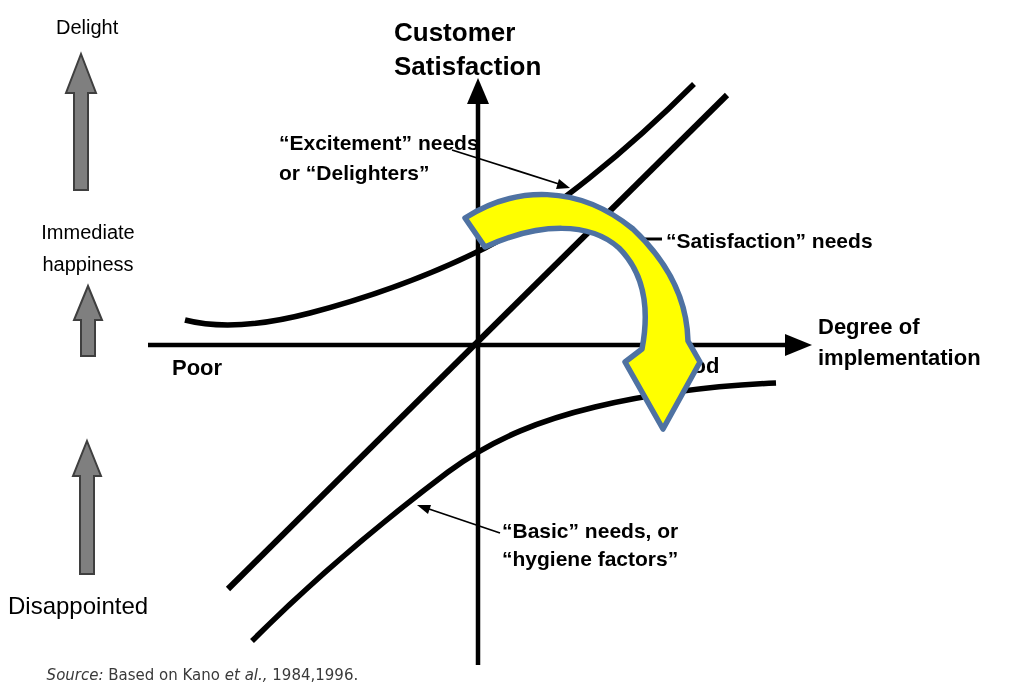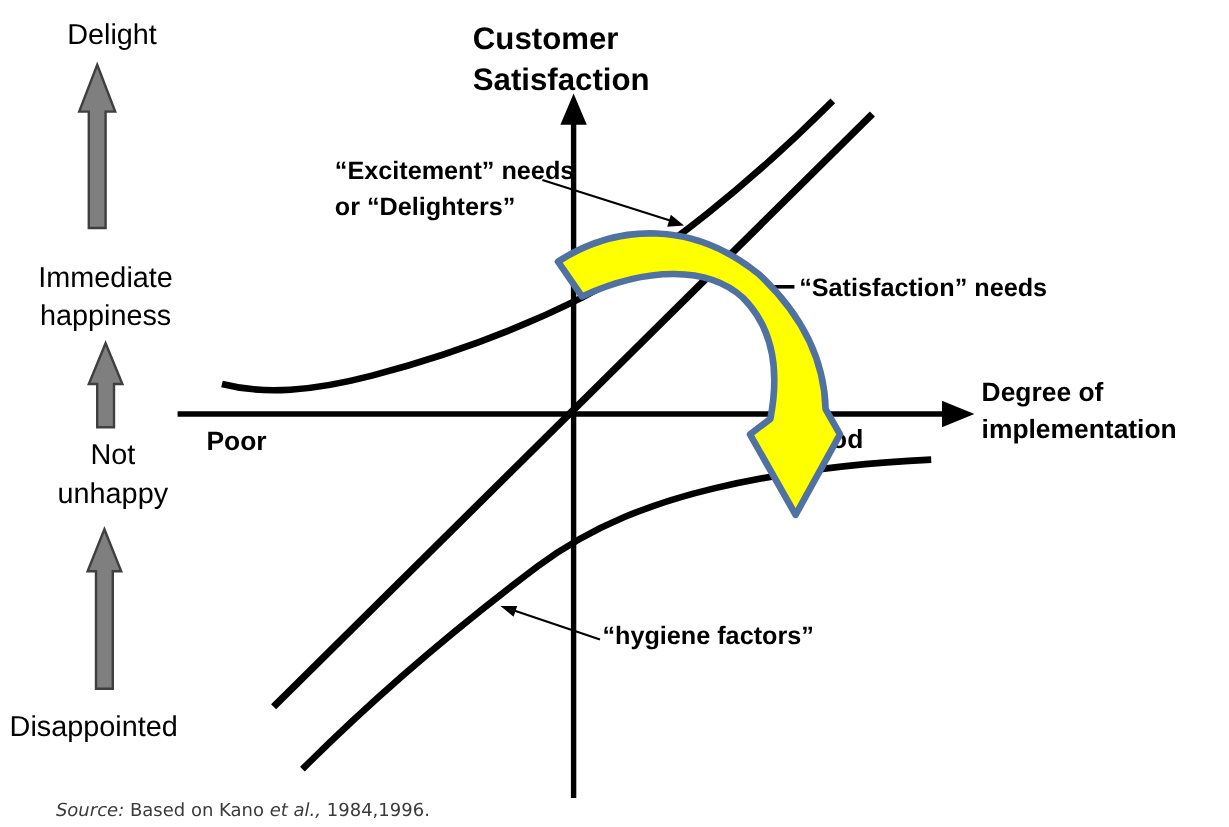--- a/index.html
+++ b/index.html
@@ -3,21 +3,21 @@
 <meta charset="utf-8">
 <style>
   html,body{margin:0;padding:0;background:#fff;}
   #stage{position:relative;width:1024px;height:689px;background:#ffffff;overflow:hidden;
          font-family:"Liberation Sans","DejaVu Sans",sans-serif;color:#000;}
   svg{position:absolute;left:0;top:0;}
   #base-layer{z-index:1;}
   #labels{position:absolute;left:0;top:0;width:100%;height:100%;z-index:2;}
   #arrow-layer{z-index:3;pointer-events:none;}
   .lbl{position:absolute;white-space:nowrap;}
-  .scale-lbl{font-size:24px;font-weight:400;}
+  .scale-lbl{font-size:20px;font-weight:400;}
   .centered{text-align:center;white-space:normal;}
   .ann{font-size:21px;font-weight:700;line-height:30px;}
   .axis-end{font-size:22px;font-weight:700;}
   .title{font-size:26px;font-weight:700;line-height:34px;white-space:normal;}
   .src{font-family:"DejaVu Sans",sans-serif;font-size:15px;color:#3a3a3a;white-space:pre;}
   .src .it{font-style:italic;margin-top:40px;}
 </style>
 </head>
 <body>
 
@@ -53,32 +53,32 @@
   <div id="labels">
 
     <div class="lbl title" style="left:394px;top:15px;width:190px;">Customer Satisfaction</div>
 
     <div class="lbl title" style="left:818px;top:311px;width:180px;font-size:22px;line-height:31px;">Degree of implementation</div>
 
     <div class="lbl scale-lbl" style="left:56px;top:16px;">Delight</div>
 
     <div class="lbl scale-lbl centered" style="left:18px;top:216px;width:140px;line-height:32px;">Immediate happiness</div>
 
-    <div class="lbl scale-lbl centered" style="left:32px;top:364px;width:124px;line-height:32px;">Not unhappy</div>
 
     <div class="lbl scale-lbl" style="left:8px;top:592px;font-size:24px;">Disappointed</div>
 
     <div class="lbl ann" style="left:247px;top:128px;margin-left:32px;">
       <span style="display:block;">“Excitement” needs</span>
       <span style="display:block;">or “Delighters”</span>
     </div>
 
     <div class="lbl ann" style="left:666px;top:226px;">“Satisfaction” needs</div>
 
     <div class="lbl ann" style="left:502px;top:517px;line-height:28px;">
+      <span style="display:block;">“Basic” needs, or</span>
       <span style="display:block;">“hygiene factors”</span>
     </div>
 
     <div class="lbl axis-end" style="left:172px;top:355px;">Poor</div>
 
     <div class="lbl axis-end" style="left:662px;top:353px;">Good</div>
 
     <div class="lbl src" style="left:18px;top:648px;">
       <span class="it">Source:</span><span> Based on Kano </span><span class="it">et al.,</span><span> 1984,1996.</span>
     </div>

